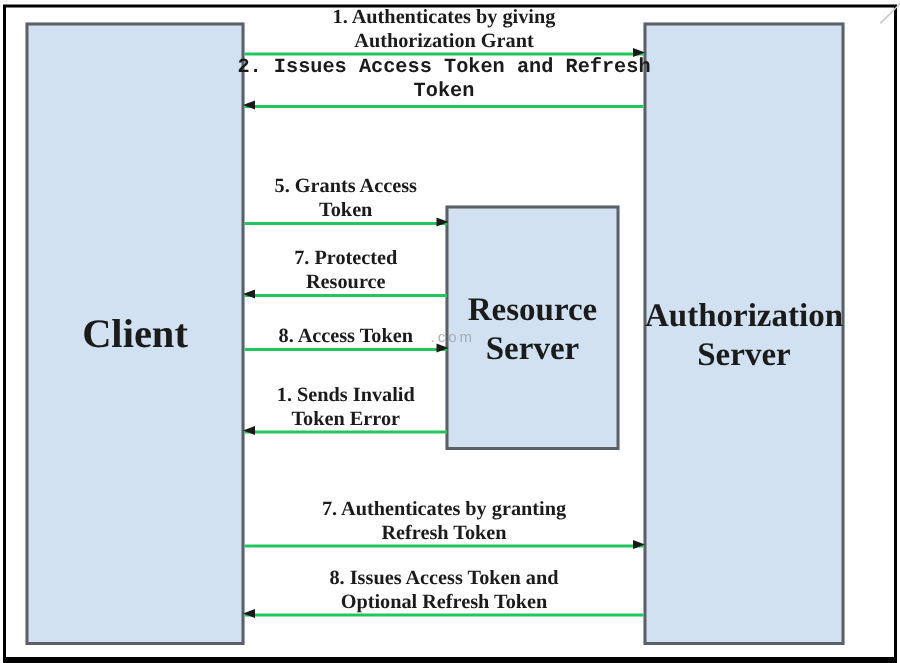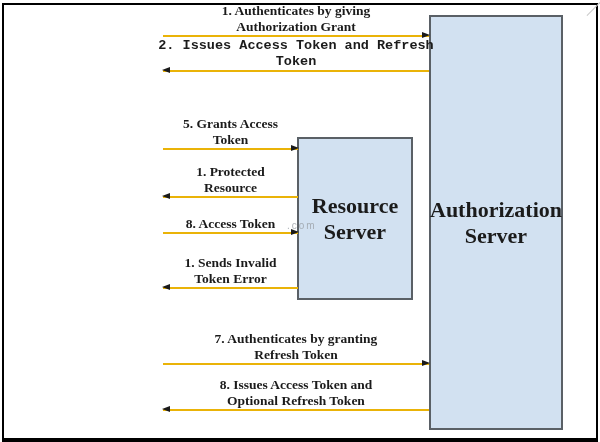--- a/index.html
+++ b/index.html
@@ -45,21 +45,21 @@
     z-index: 2;
   }
   #client-box { left: 17px; top: 15px; width: 146px; height: 415px; font-size: 27px; }
   #resource-box { left: 297px; top: 137px; width: 116px; height: 163px; font-size: 22px; }
   #auth-box { left: 429px; top: 15px; width: 134px; height: 415px; font-size: 22px; }
 
   
   .arrow {
     position: absolute;
     height: 1.5px;
-    background: #eab308;
+    background: #22c55e;
     z-index: 6;
   }
   .arrow .head {
     position: absolute;
     top: -2.8px;
     width: 0; height: 0;
     border-top: 3.5px solid transparent;
     border-bottom: 3.5px solid transparent;
   }
   .arrow.dir-right .head { right: -1px; border-left: 8px solid #1a1a1a; }
@@ -111,20 +111,23 @@
   }
 </style>
 </head>
 <body>
 
 <div id="stage">
 
   <div class="frame"></div>
   <div class="corner-slash"></div>
 
+  <div class="box" id="client-box">
+    <span>Client</span>
+  </div>
   <div class="box" id="resource-box">
     <span>Resource
 Server</span>
   </div>
   <div class="box" id="auth-box">
     <span>Authorization
 Server</span>
   </div>
 
   <div class="wm-com">.com</div>
@@ -137,21 +140,21 @@
   <div class="arrow span-long dir-left" id="arrow-2">
     <div class="lbl">2. Issues Access Token and Refresh Token</div>
     <div class="head"></div>
   </div>
   <div class="arrow span-short dir-right" id="arrow-3">
     <div class="lbl">5. Grants Access
 Token</div>
     <div class="head"></div>
   </div>
   <div class="arrow span-short dir-left" id="arrow-4">
-    <div class="lbl">1. Protected
+    <div class="lbl">7. Protected
 Resource</div>
     <div class="head"></div>
   </div>
   <div class="arrow span-short dir-right" id="arrow-5">
     <div class="lbl">8. Access Token</div>
     <div class="head"></div>
   </div>
   <div class="arrow span-short dir-left" id="arrow-6">
     <div class="lbl">1. Sends Invalid
 Token Error</div>

